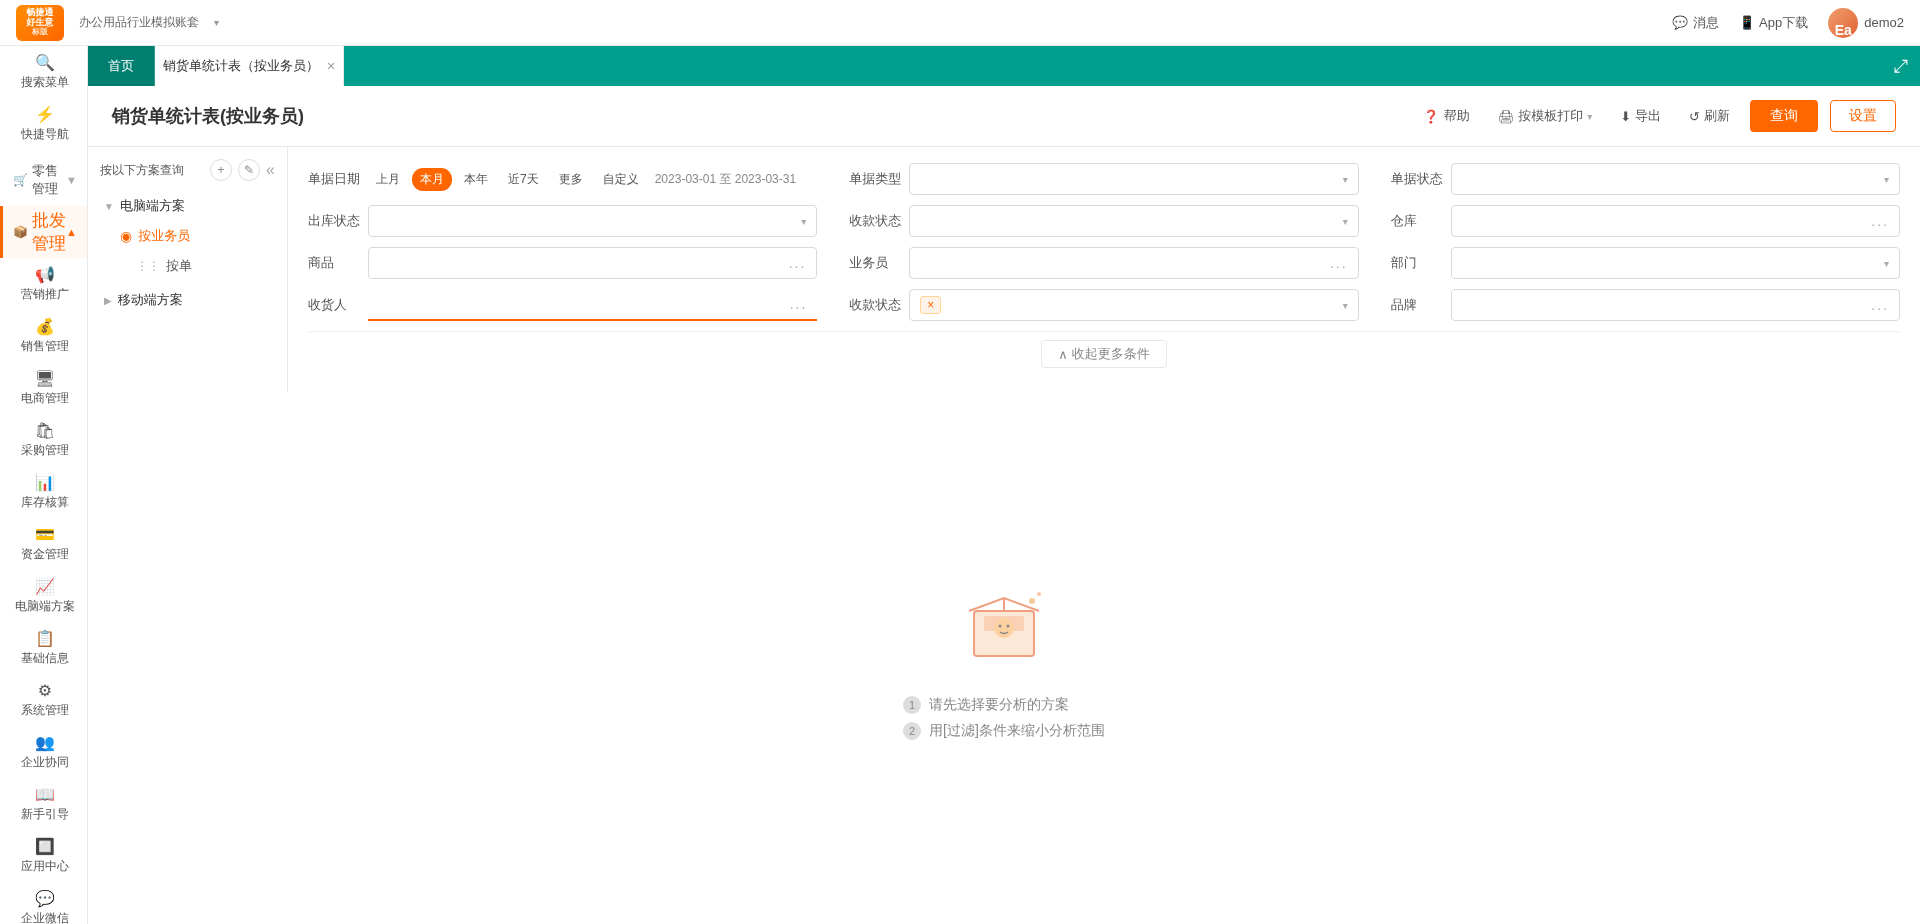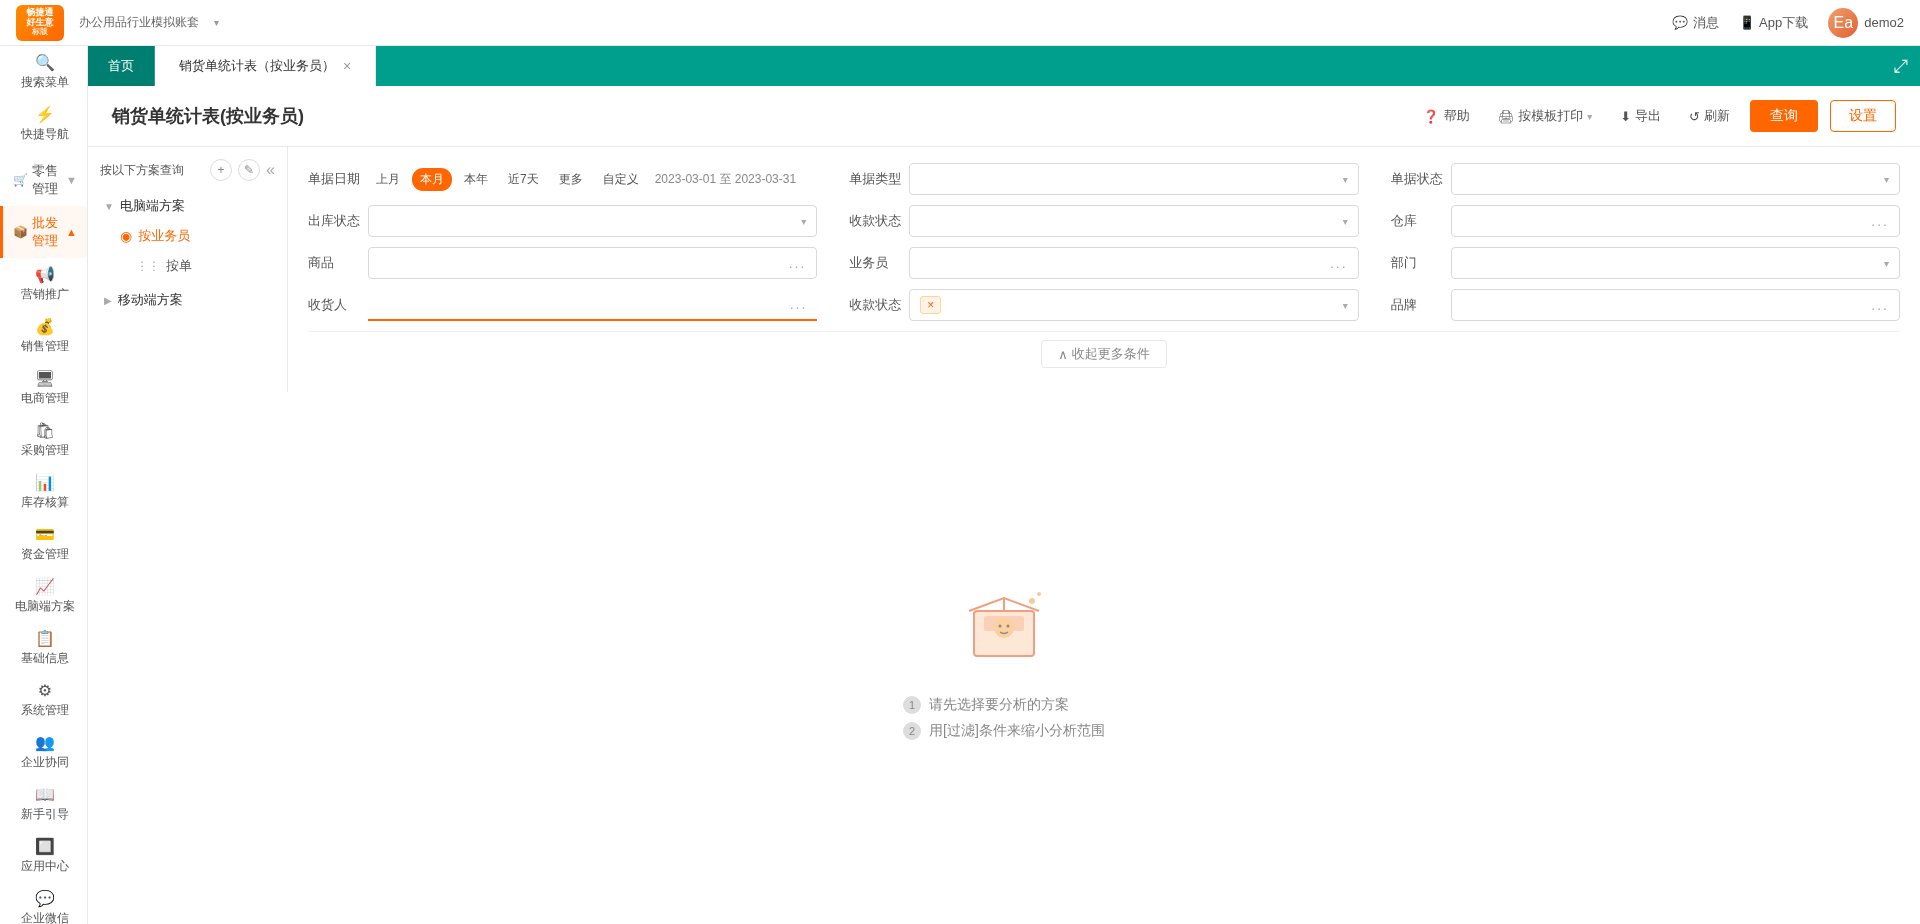--- a/index.html
+++ b/index.html
@@ -56,24 +56,25 @@
       align-items: center;
       gap: 4px;
       cursor: pointer;
     }
     .user-avatar {
       width: 30px;
       height: 30px;
       border-radius: 50%;
       background: linear-gradient(135deg, #f0a070, #e06030);
       display: flex;
-      align-items: center;
+      align-items: flex-end;
       justify-content: center;
       color: #fff;
-      font-size: 16px;
+      font-size: 14px;
+      font-weight: bold;
     }
 
     
     .sidebar {
       width: 88px;
       background: #fff;
       border-right: 1px solid #e8e8e8;
       display: flex;
       flex-direction: column;
       overflow-y: auto;
@@ -109,21 +110,21 @@
       background: #007f70;
       display: flex;
       align-items: center;
       color: #fff;
       font-size: 13px;
       cursor: pointer;
       border-right: 1px solid rgba(255,255,255,0.2);
     }
     .tab-item {
       height: 100%;
-      padding: 0 24px;
+      padding: 0 8px;
       background: #fff;
       display: flex;
       align-items: center;
       color: #333;
       font-size: 13px;
       cursor: pointer;
       border-right: 1px solid #e8e8e8;
       gap: 8px;
       position: relative;
     }
@@ -491,21 +492,21 @@
     <div class="sidebar-item" style="flex-direction:row; justify-content:space-between; padding:8px 10px;">
       <div style="display:flex;align-items:center;gap:4px;">
         <span>🛒</span>
         <span style="font-size:13px">零售管理</span>
       </div>
       <span style="color:#aaa;font-size:11px">▼</span>
     </div>
     <div class="sidebar-item active" style="flex-direction:row; justify-content:space-between; padding:8px 10px;">
       <div style="display:flex;align-items:center;gap:4px;">
         <span>📦</span>
-        <span style="font-size:13px">批发管理</span>
+        <span style="font-size:17px">批发管理</span>
       </div>
       <span style="color:#f60;font-size:11px">▲</span>
     </div>
     <div class="sidebar-item">
       <div class="sidebar-icon">📢</div>
       <div>营销推广</div>
     </div>
     <div class="sidebar-item">
       <div class="sidebar-icon">💰</div>
       <div>销售管理</div>

